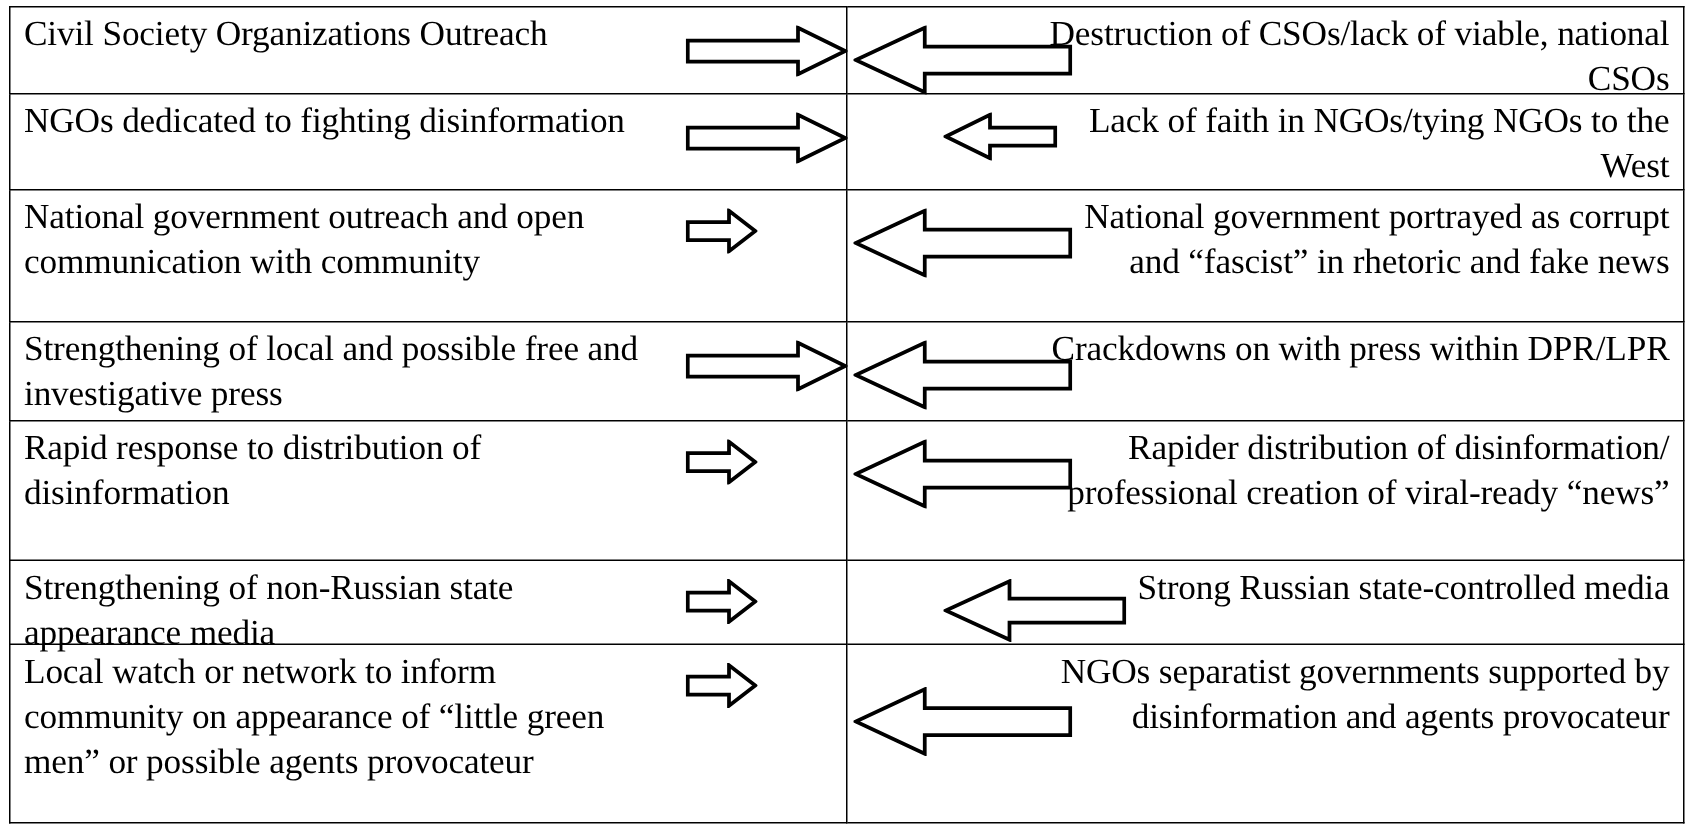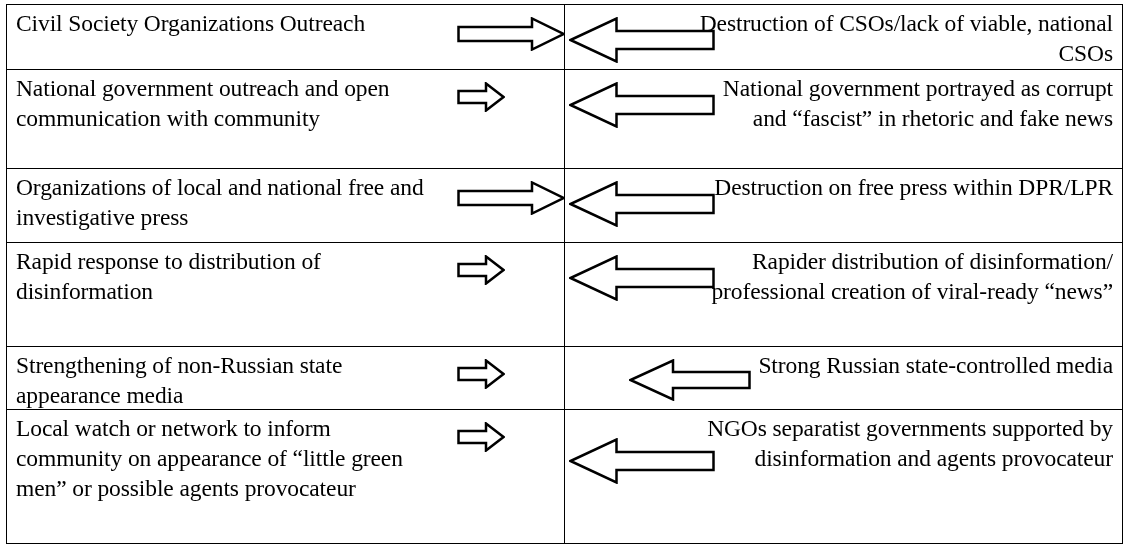--- a/index.html
+++ b/index.html
@@ -125,58 +125,80 @@
             <div class="txt">Destruction of CSOs/lack of viable, national CSOs</div>
             <div class="arrow-slot">
               <svg class="al-big" viewBox="0 0 292 92" preserveAspectRatio="none">
                 <polygon points="289,28 95,28 95,3 3,46 95,89 95,64 289,64"></polygon>
               </svg>
             </div>
           </div>
         </td>
       </tr>
 
-
-      <tr style="height:88px;padding-left:34px;">
-        <td class="left-cell">
-          <div class="cell-inner">
-            <div class="txt">National government outreach and open communication with community</div>
-            <div class="arrow-slot">
-              <svg class="ar-small" viewBox="0 0 96 60" preserveAspectRatio="none">
-                <polygon points="3,18 58,18 58,3 93,30 58,57 58,42 3,42"></polygon>
-              </svg>
-            </div>
-          </div>
-        </td>
-        <td class="right-cell">
-          <div class="cell-inner">
-            <div class="txt">National government portrayed as corrupt and “fascist” in rhetoric and fake news</div>
-            <div class="arrow-slot">
-              <svg class="al-big" viewBox="0 0 292 92" preserveAspectRatio="none">
-                <polygon points="289,28 95,28 95,3 3,46 95,89 95,64 289,64"></polygon>
-              </svg>
-            </div>
-          </div>
-        </td>
-      </tr>
-
-      <tr style="height:66px;">
-        <td class="left-cell">
-          <div class="cell-inner">
-            <div class="txt">Organizations of local and national free and investigative press</div>
+      <tr style="height:64px;">
+        <td class="left-cell">
+          <div class="cell-inner">
+            <div class="txt">NGOs dedicated to fighting disinformation</div>
             <div class="arrow-slot">
               <svg class="ar-big" viewBox="0 0 216 68" preserveAspectRatio="none">
                 <polygon points="3,20 150,20 150,3 213,34 150,65 150,48 3,48"></polygon>
               </svg>
             </div>
           </div>
         </td>
         <td class="right-cell">
           <div class="cell-inner">
-            <div class="txt">Destruction on free press within DPR/LPR</div>
+            <div class="txt">Lack of faith in NGOs/tying NGOs to the West</div>
+            <div class="arrow-slot">
+              <svg class="al-small" viewBox="0 0 152 64" preserveAspectRatio="none">
+                <polygon points="149,20 62,20 62,3 3,32 62,61 62,44 149,44"></polygon>
+              </svg>
+            </div>
+          </div>
+        </td>
+      </tr>
+
+      <tr style="height:88px;padding-left:34px;">
+        <td class="left-cell">
+          <div class="cell-inner">
+            <div class="txt">National government outreach and open communication with community</div>
+            <div class="arrow-slot">
+              <svg class="ar-small" viewBox="0 0 96 60" preserveAspectRatio="none">
+                <polygon points="3,18 58,18 58,3 93,30 58,57 58,42 3,42"></polygon>
+              </svg>
+            </div>
+          </div>
+        </td>
+        <td class="right-cell">
+          <div class="cell-inner">
+            <div class="txt">National government portrayed as corrupt and “fascist” in rhetoric and fake news</div>
+            <div class="arrow-slot">
+              <svg class="al-big" viewBox="0 0 292 92" preserveAspectRatio="none">
+                <polygon points="289,28 95,28 95,3 3,46 95,89 95,64 289,64"></polygon>
+              </svg>
+            </div>
+          </div>
+        </td>
+      </tr>
+
+      <tr style="height:66px;">
+        <td class="left-cell">
+          <div class="cell-inner">
+            <div class="txt">Strengthening of local and possible free and investigative press</div>
+            <div class="arrow-slot">
+              <svg class="ar-big" viewBox="0 0 216 68" preserveAspectRatio="none">
+                <polygon points="3,20 150,20 150,3 213,34 150,65 150,48 3,48"></polygon>
+              </svg>
+            </div>
+          </div>
+        </td>
+        <td class="right-cell">
+          <div class="cell-inner">
+            <div class="txt">Crackdowns on with press within DPR/LPR</div>
             <div class="arrow-slot">
               <svg class="al-big" viewBox="0 0 292 92" preserveAspectRatio="none">
                 <polygon points="289,28 95,28 95,3 3,46 95,89 95,64 289,64"></polygon>
               </svg>
             </div>
           </div>
         </td>
       </tr>
 
       <tr style="height:93px;">

